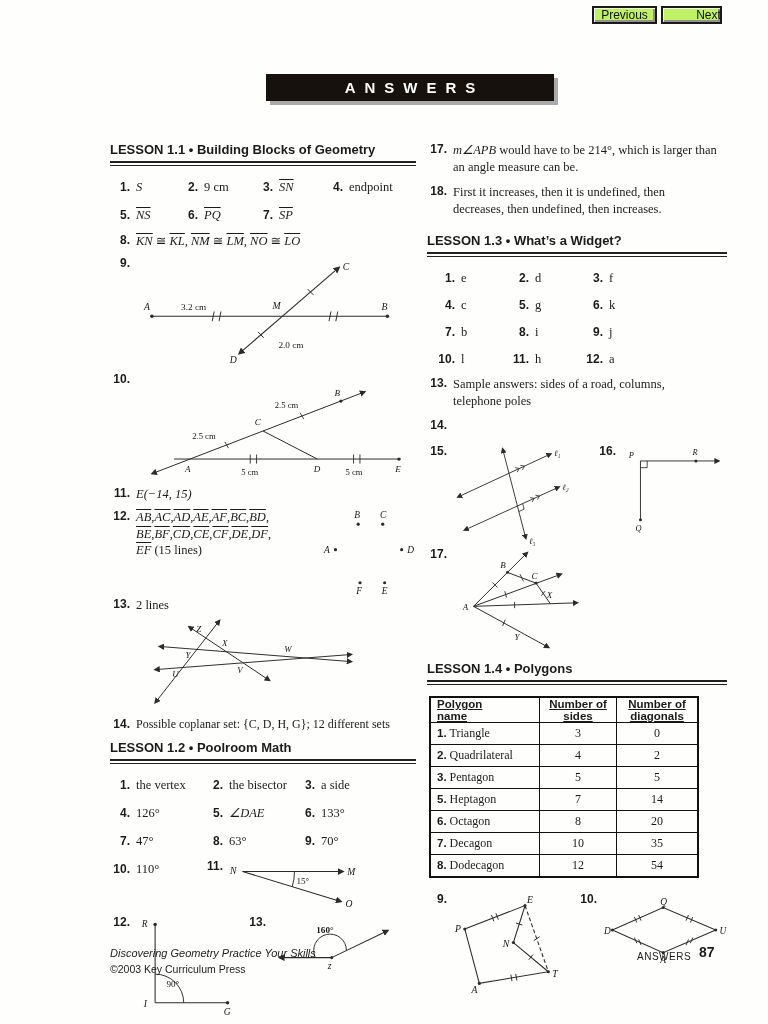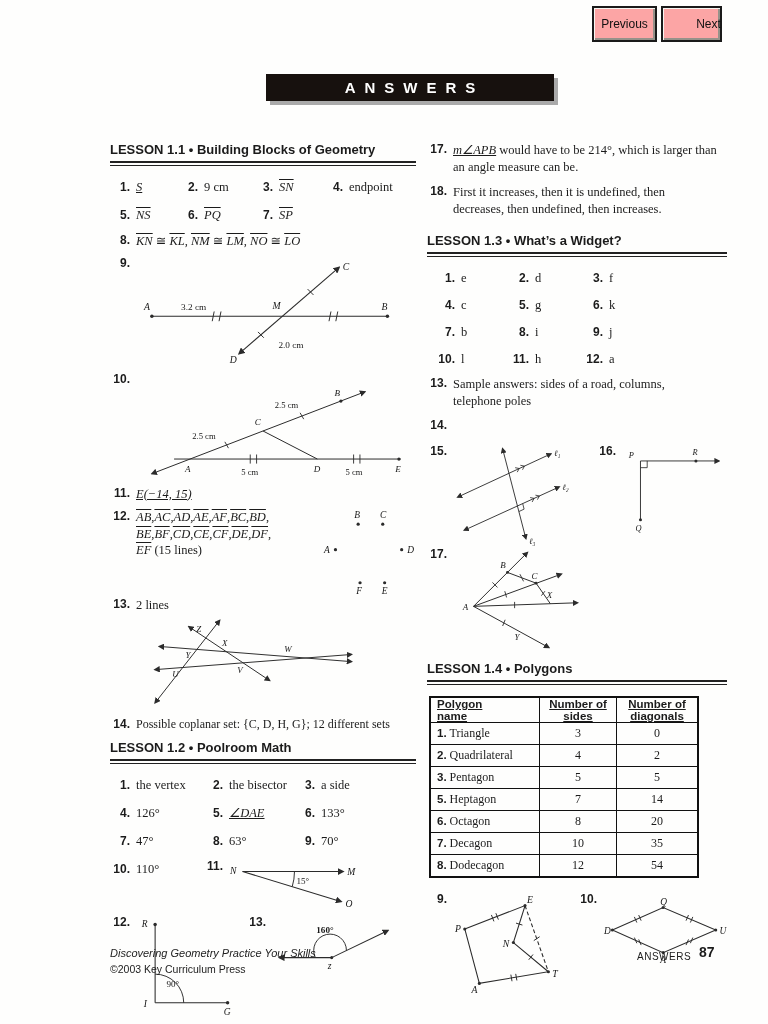--- a/index.html
+++ b/index.html
@@ -1,36 +1,36 @@
 <!DOCTYPE html>
 <html><head>
 <meta charset="utf-8">
 <style>
   html,body{margin:0;padding:0;}
   body{position:relative;width:768px;height:1024px;background:#fefefd;overflow:hidden;
        font-family:"Liberation Serif",serif;color:#1b1b1b;}
-  .btn{position:absolute;top:6px;height:36px;background:#fca5a5;border:2px solid #1a1a1a;
+  .btn{position:absolute;top:6px;height:18px;background:#bef264;border:2px solid #1a1a1a;
        box-shadow:inset 1px 1px 0 #f7f5f1,inset -2px -2px 0 #96928a;
        font:12px "Liberation Sans",sans-serif;color:#111;display:flex;align-items:center;
        justify-content:center;cursor:pointer;box-sizing:border-box;}
   #btn-prev{left:592px;width:65px;}
   #btn-next{left:661px;width:61px;padding-left:40px;}
   .banner{position:absolute;left:266px;top:74px;width:288px;height:27px;background:#17110e;
        color:#fff;font:bold 15px "Liberation Sans",sans-serif;letter-spacing:9px;text-align:center;
        line-height:27px;box-shadow:4px 4px 0 #aaa;padding-left:9px;box-sizing:border-box;}
   .col{position:absolute;top:142px;}
   #colL{left:110px;width:306px;}
   #colR{left:427px;width:300px;}
   .lh{position:relative;font:bold 13px "Liberation Sans",sans-serif;padding-bottom:4px;
       border-bottom:2px solid #222;margin-bottom:14px;}
   .lh::after{content:"";position:absolute;left:0;right:0;bottom:-5px;height:1px;background:#222;}
   .num{display:inline-block;min-width:20px;text-align:right;margin-right:6px;
        font:bold 12px "Liberation Sans",sans-serif;flex:none;}
   .ans{font:12.5px "Liberation Serif",serif;}
-  .it{font-style:italic;text-decoration:underline;}
+  .it{font-style:italic;}
   .ov{text-decoration:overline;font-style:italic;margin-top:32px;}
   .tokc::after{content:", ";display:inline-block;font-style:normal;}
   .row{display:flex;margin-bottom:10px;align-items:baseline;}
   .c{flex:none;}
   .hang{display:flex;margin-bottom:9px;}
   .hang .body{flex:1;line-height:1.32;}
   .figitem{display:flex;align-items:flex-start;margin-bottom:7px;}
   .g4{display:flex;flex-wrap:wrap;}
   .g4 .cell{width:74px;margin-bottom:9px;flex:none;}
   table.poly{border-collapse:collapse;border:2px solid #111;margin:2px 0 14px 2px;}

